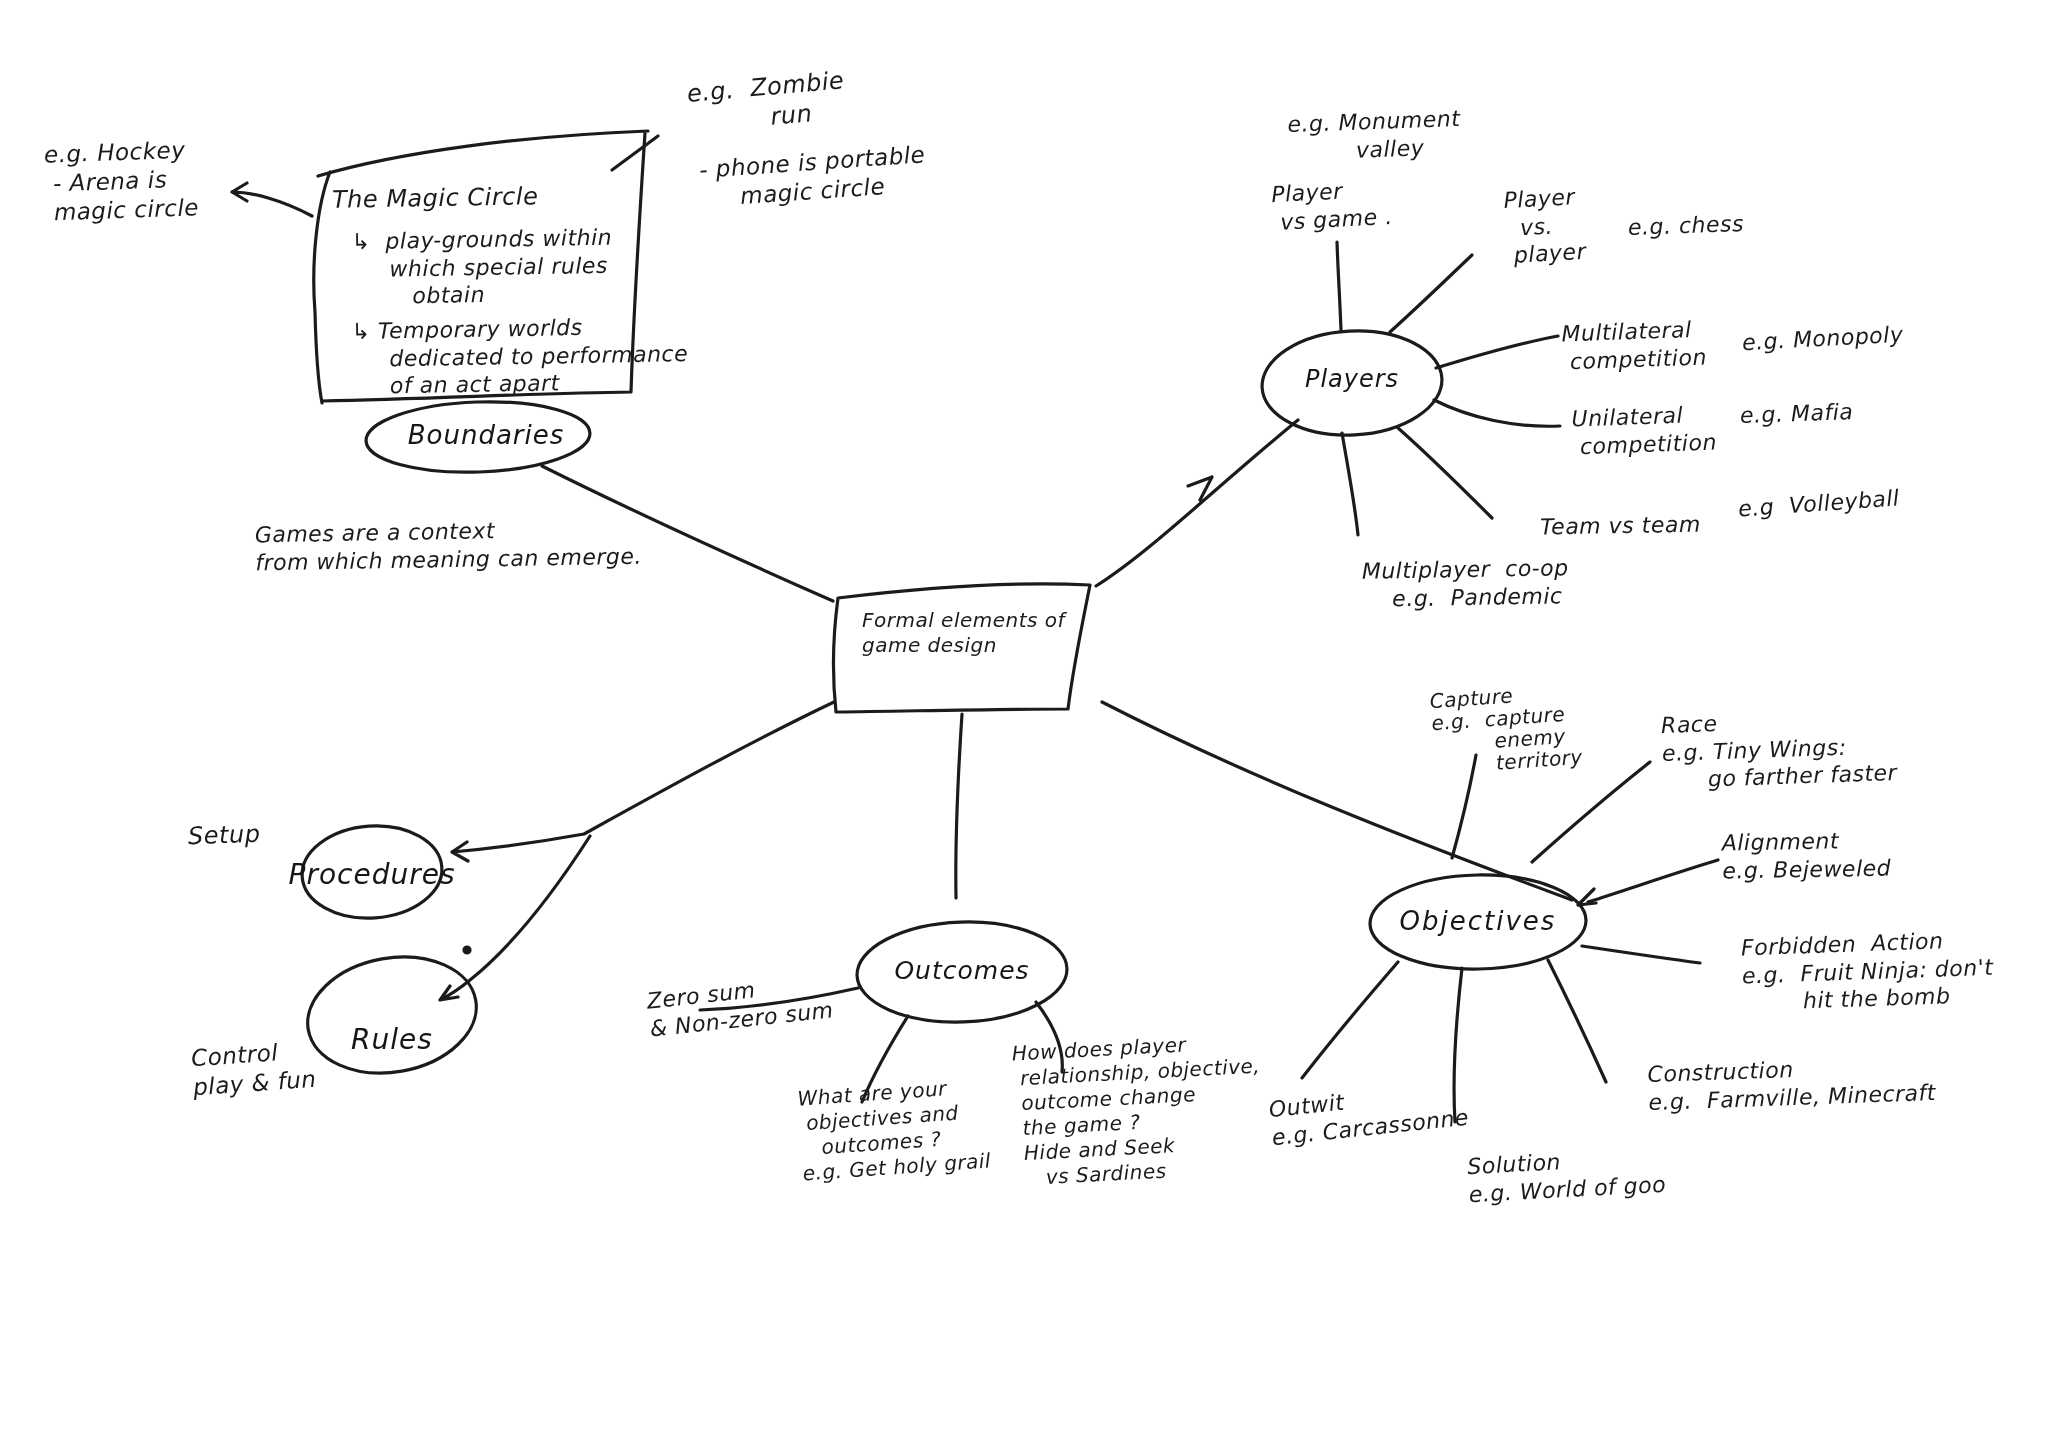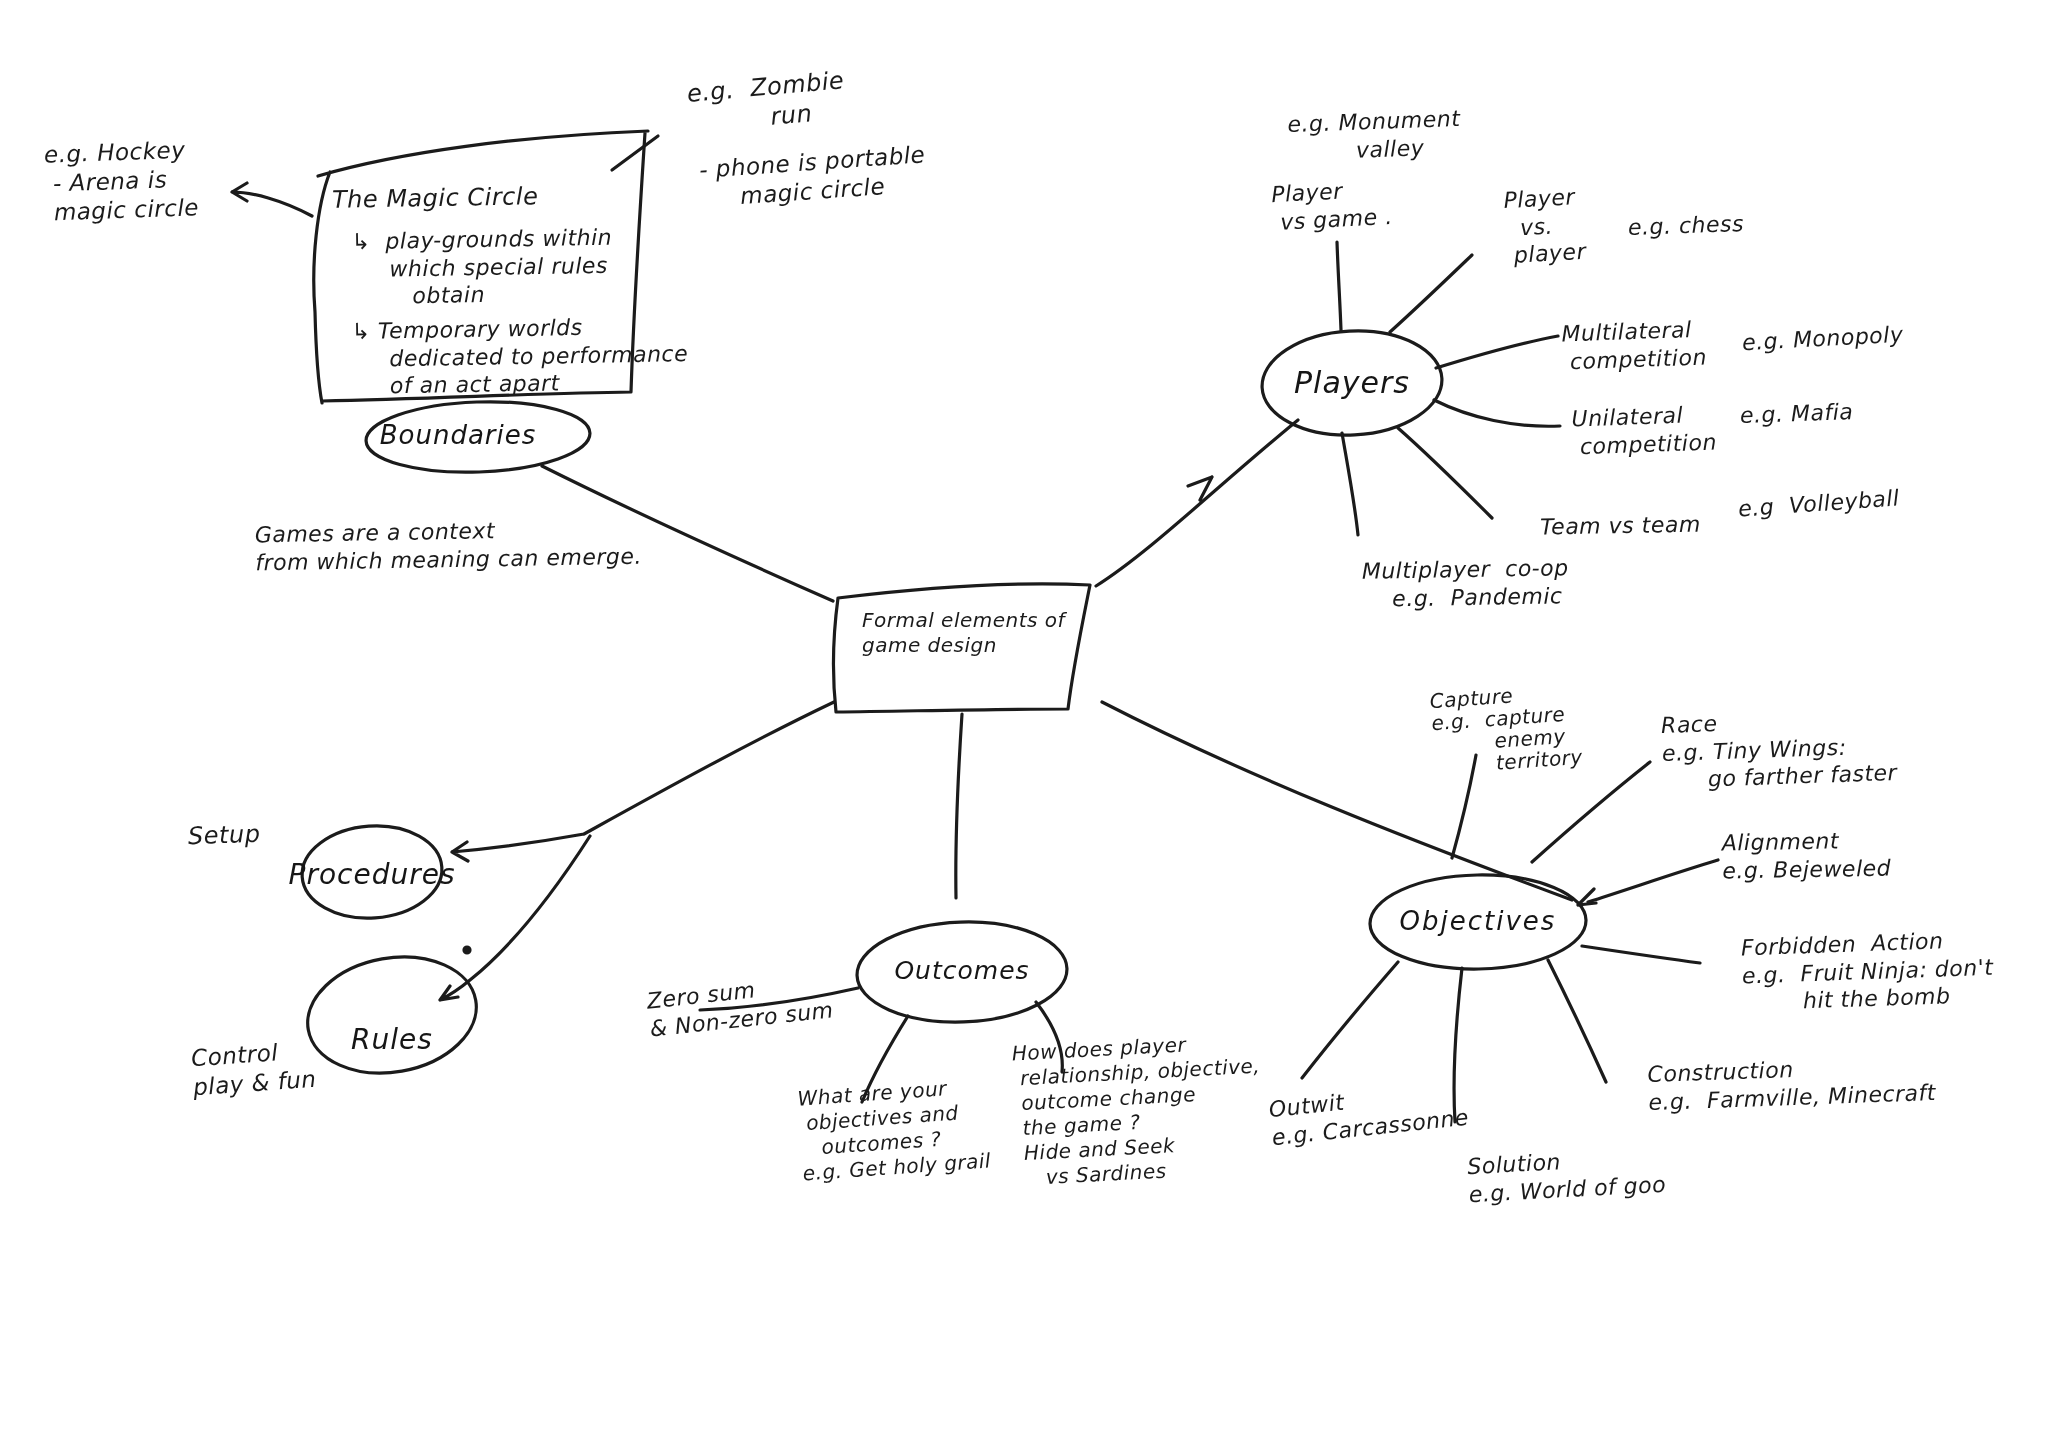--- a/index.html
+++ b/index.html
@@ -108,35 +108,35 @@
   <div class="lbl" style="left:352px;top:315px;transform:rotate(-1deg);">↳ Temporary worlds
      dedicated to performance
      of an act apart</div>
 
   <div class="lbl" style="left:688px;top:72px;transform:rotate(-5deg);font-size:24px;">e.g.  Zombie
           run</div>
 
   <div class="lbl" style="left:700px;top:148px;transform:rotate(-4deg);font-size:23px;">- phone is portable
      magic circle</div>
 
-  <div class="node-lbl" style="left:348px;top:420px;">Boundaries</div>
+  <div class="node-lbl" style="left:376px;top:420px;">Boundaries</div>
 
   <div class="lbl" style="left:255px;top:518px;transform:rotate(-1deg);">Games are a context
 from which meaning can emerge.</div>
 
   <div class="lbl" style="left:862px;top:608px;font-size:20px;">Formal elements of
 game design</div>
 
   <div class="lbl" style="left:1288px;top:108px;transform:rotate(-2deg);">e.g. Monument
          valley</div>
 
   <div class="lbl" style="left:1272px;top:178px;transform:rotate(-3deg);">Player
  vs game .</div>
 
-  <div class="node-lbl" style="left:1242px;top:365px;font-size:30px;">Players</div>
+  <div class="node-lbl" style="left:1242px;top:365px;font-size:24px;">Players</div>
 
   <div class="lbl" style="left:1505px;top:185px;transform:rotate(-3deg);">Player
   vs.
  player</div>
 
   <div class="lbl" style="left:1628px;top:212px;transform:rotate(-2deg);">e.g. chess</div>
 
   <div class="lbl" style="left:1562px;top:318px;transform:rotate(-2deg);">Multilateral
  competition</div>
 

